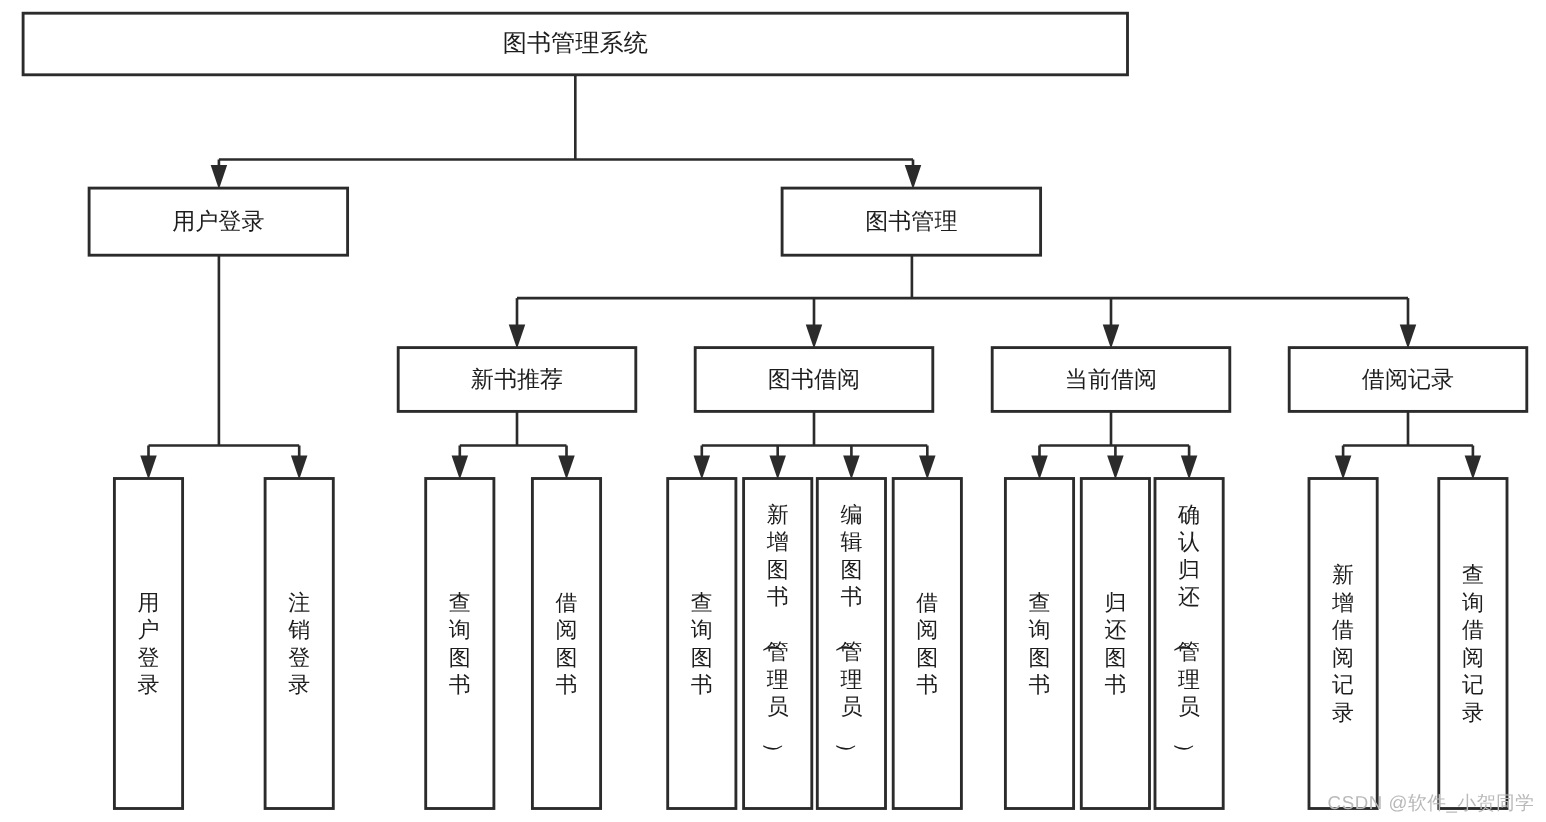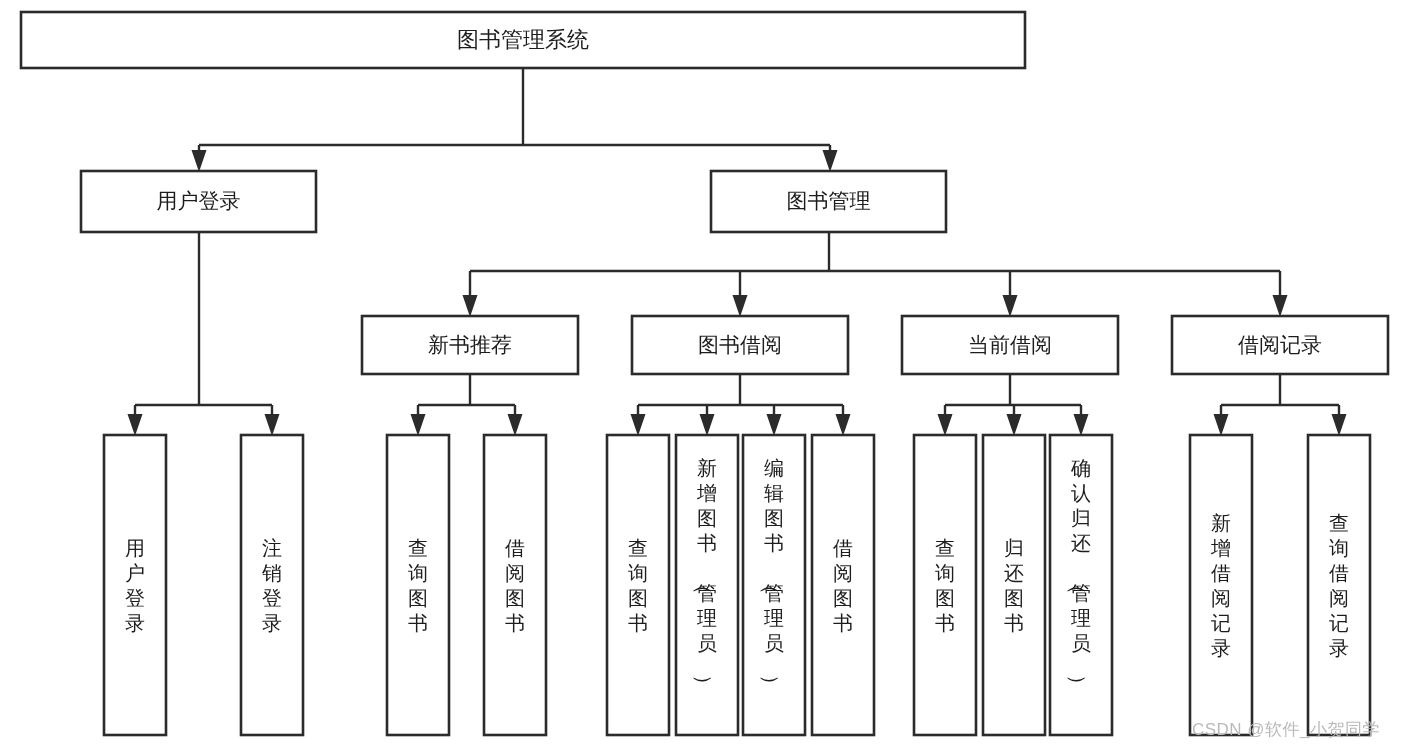--- a/index.html
+++ b/index.html
@@ -54,21 +54,21 @@
     fill: #1d1d1d;
     font-family: "Liberation Sans", "DejaVu Sans", sans-serif;
     font-size: 20px;
     text-anchor: middle;
   }
   .node-label-root {
     font-size: 22px;
   }
   .watermark-text {
     position: absolute;
-    right: 25px;
+    right: 10px;
     bottom: 6px;
     font-family: "Liberation Sans", "DejaVu Sans", sans-serif;
     font-size: 17px;
     color: #b9b9b9;
     white-space: nowrap;
     letter-spacing: 0.5px;
     user-select: none;
   }
 </style>
 </head>

